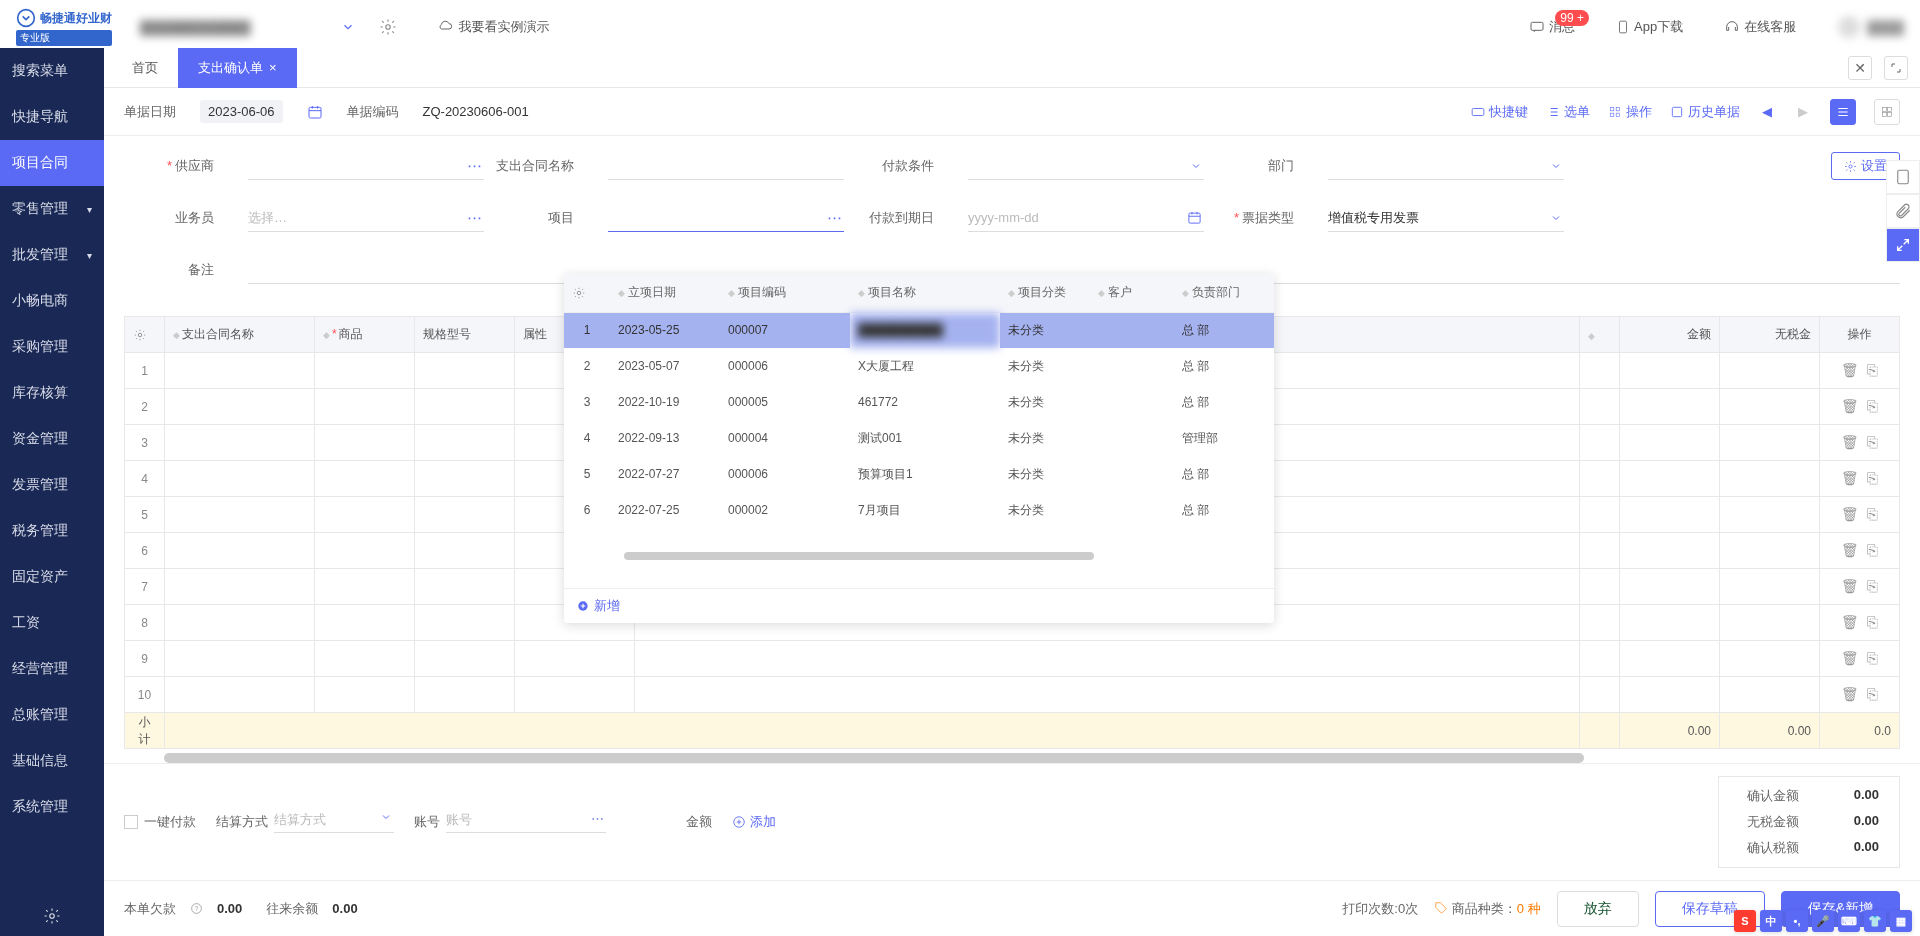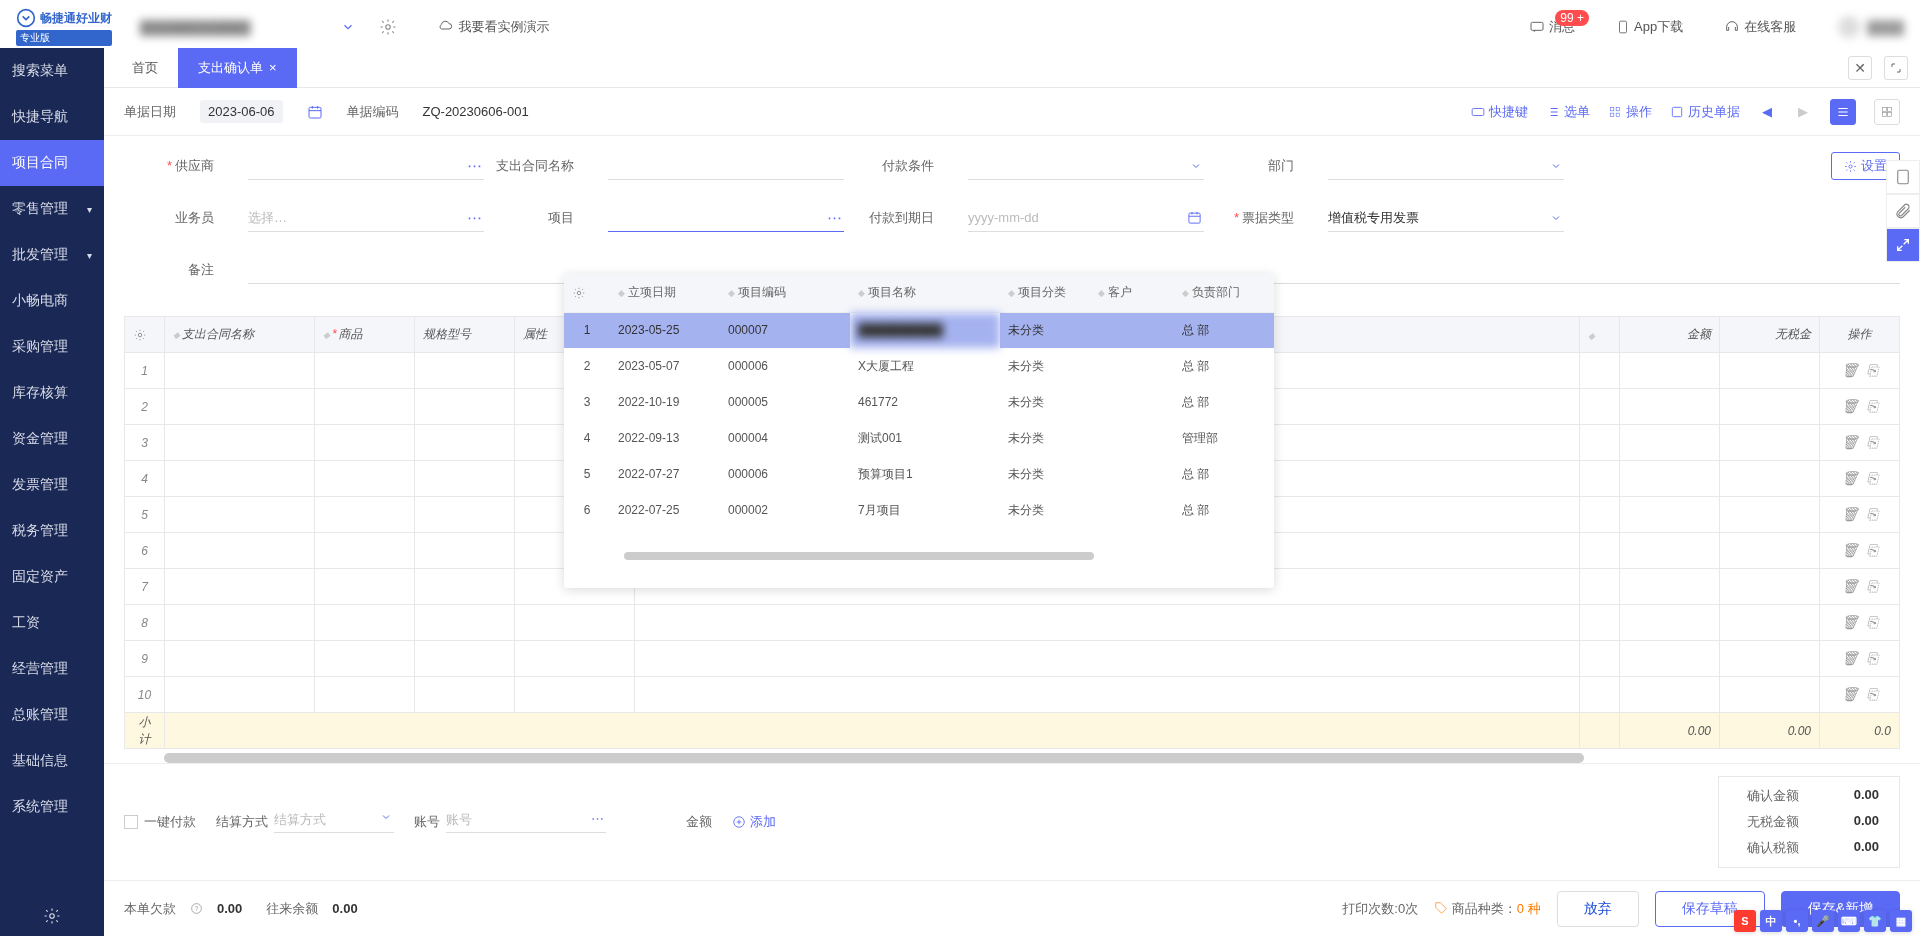--- a/index.html
+++ b/index.html
@@ -57,21 +57,21 @@
     .form-field .flabel .req { color: #ff4d4f; margin-right: 3px; }
     .form-field .finput { flex: 1; height: 28px; border-bottom: 1px solid #ddd; display: flex; align-items: center; position: relative; padding-right: 22px; color: #333; }
     .form-field .finput.active { border-bottom: 1.5px solid #5b6af5; }
     .form-field .finput input { border: none; outline: none; width: 100%; font-size: 13px; color: #333; background: transparent; height: 100%; }
     .finput .picker { position: absolute; right: 2px; color: #5b6af5; font-size: 15px; cursor: pointer; }
     .setting-btn { margin-left: auto; border: 1px solid #5b6af5; color: #5b6af5; padding: 4px 12px; border-radius: 3px; cursor: pointer; display: flex; align-items: center; gap: 4px; font-size: 13px; }
     .remark-row .form-field { width: 100%; }
     .remark-row .finput { width: 1260px; border-bottom: none; }
 
     
-    .table-wrap { margin: 0 20px; position: relative; flex: 1; font-style: italic; }
+    .table-wrap { margin: 0 20px; position: relative; flex: 1; }
     .data-table { width: 100%; border-collapse: collapse; table-layout: fixed; }
     .data-table th, .data-table td { border: 1px solid #e8e8e8; height: 36px; padding: 0 8px; font-size: 12px; color: #555; }
     .data-table th { background: #f5f6fa; font-weight: normal; text-align: left; position: relative; }
     .data-table th .sort { color: #ccc; font-size: 9px; margin-right: 2px; }
     .data-table th .req { color: #ff4d4f; margin-right: 2px; }
     .data-table .rownum { text-align: center; width: 40px; color: #888; }
     .data-table .ops { text-align: center; width: 80px; }
     .data-table .ops span { cursor: pointer; color: #999; margin: 0 4px; font-size: 14px; }
     .subtotal-row td { background: #fff8e1; text-align: right; }
     .subtotal-row .label-cell { text-align: center; }
@@ -104,21 +104,21 @@
     .totals-box .trow .tl { color: #666; width: 60px; text-align: right; }
     .totals-box .trow .tv { font-weight: bold; width: 50px; text-align: right; }
 
     
     .footer { height: 56px; border-top: 1px solid #eee; display: flex; align-items: center; padding: 0 20px; gap: 24px; }
     .footer .finfo { color: #666; display: flex; align-items: center; gap: 14px; }
     .footer .finfo b { color: #333; }
     .footer-right { margin-left: auto; display: flex; align-items: center; gap: 16px; }
     .fr-text { color: #666; }
     .fr-text .orange { color: #ff7a00; }
-    .btn { padding: 8px 26px; border-radius: 4px; cursor: pointer; font-size: 14px; border: 1px solid #ddd; background: #fff; color: #1d4ed8; }
+    .btn { padding: 8px 26px; border-radius: 4px; cursor: pointer; font-size: 14px; border: 1px solid #ddd; background: #fff; color: #14532d; }
     .btn.primary-outline { border-color: #5b6af5; color: #5b6af5; }
     .btn.primary { background: #5b6af5; border-color: #5b6af5; color: #fff; }
 
     
     .right-float { position: absolute; right: 0; top: 160px; display: flex; flex-direction: column; }
     .right-float .fi { width: 34px; height: 34px; background: #fff; border: 1px solid #eee; display: flex; align-items: center; justify-content: center; cursor: pointer; color: #888; }
     .right-float .fi.active { background: #5b6af5; color: #fff; }
 
     
     .ime-bar { position: absolute; right: 8px; bottom: 4px; display: flex; gap: 4px; z-index: 200; filter: drop-shadow(0 1px 2px rgba(0,0,0,0.15)); }
@@ -746,20 +746,29 @@
           <td></td>
           <td>总 部</td>
         </tr>
       </tbody>
   </table>
   <div class="dd-scroll-area">
     <div class="dd-hscroll">
         <div class="dd-hscroll-thumb"></div>
       </div>
   </div>
+  <div class="dd-footer">
+    <div class="dd-add">
+      <svg width="14" height="14" viewBox="0 0 24 24">
+          <circle cx="12" cy="12" r="8" fill="#5b6af5"></circle>
+          <path d="M12 8v8M8 12h8" stroke="#fff" stroke-width="2"></path>
+        </svg>
+      <span>新增</span>
+    </div>
+  </div>
 </div>
 
 <div class="right-float">
   <div class="fi">
       <svg width="18" height="18" viewBox="0 0 24 24">
         <rect x="5" y="3" width="14" height="18" rx="2" fill="none" stroke="#888" stroke-width="1.5"></rect>
       </svg>
     </div>
   <div class="fi">
       <svg width="18" height="18" viewBox="0 0 24 24">

